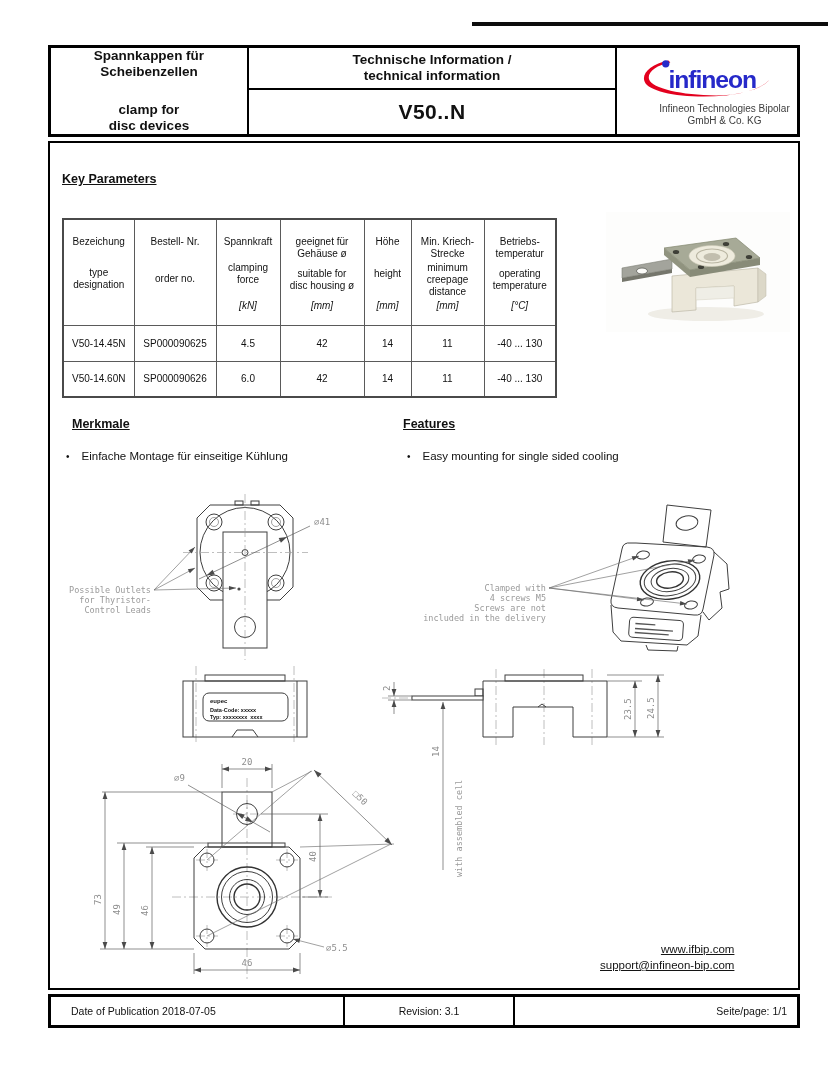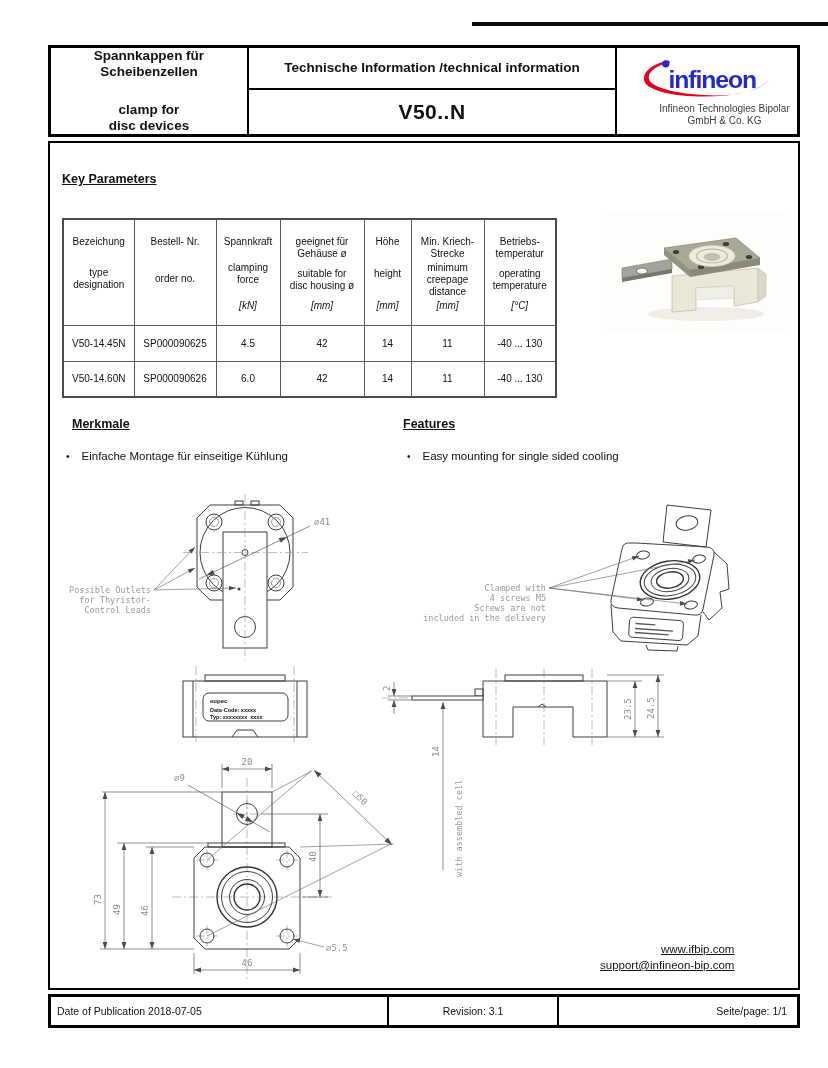--- a/index.html
+++ b/index.html
@@ -10,21 +10,21 @@
   .artifact-bar { position:absolute; left:472px; top:22px; width:356px; height:4px; background:#0d0d0d; }
 
   
   .header-table { position:absolute; left:48px; top:45px; width:752px; height:92px;
     border:3px solid #000; display:flex; background:#fff; }
   .hcell { height:100%; }
   .hcell-left { width:198px; border-right:2px solid #000; display:flex; flex-direction:column;
     align-items:center; justify-content:space-between; gap:5px; }
   .hline { font-weight:bold; font-size:13.5px; line-height:16px; text-align:center; }
   .hcell-mid { flex:1; border-right:2px solid #000; display:flex; flex-direction:column; }
-  .hcell-mid-top { height:42px; border-bottom:2px solid #000; display:flex; 
+  .hcell-mid-top { height:42px; border-bottom:2px solid #000; display:flex; flex-direction:column;
     align-items:center; justify-content:center; }
   .hcell-mid-bottom { flex:1; display:flex; align-items:center; justify-content:center;
     font-weight:bold; font-size:21px; letter-spacing:0.5px; }
   .hcell-right { width:180px; display:flex; flex-direction:column; align-items:center; justify-content:center; gap:3px; }
   .company-line { font-size:10px; line-height:12px; color:#3d3d3d; text-align:center;margin-left:35px; }
 
   
   .main-box { position:absolute; left:48px; top:141px; width:752px; height:849px; border:2px solid #000; }
 
   .section-heading { position:absolute; font-size:12.5px; font-weight:bold; text-decoration:underline; }
@@ -62,21 +62,21 @@
   .label-text-bold { font-family:"Liberation Sans", sans-serif; font-weight:bold; fill:#141414; }
 
   
   .links-block { position:absolute; left:600px; top:941px; font-size:11.5px; line-height:16px;text-align:right; }
   .doc-link { color:#141414; text-decoration:underline; display:block; cursor:pointer; }
 
   
   .footer-table { position:absolute; left:48px; top:994px; width:752px; height:34px;
     border:3px solid #000; display:flex; font-size:10.5px; background:#fff; }
   .fcell { display:flex; align-items:center; height:100%; }
-  .fcell-date { width:338px; border-right:2px solid #000; padding-left:6px; }
+  .fcell-date { width:294px; border-right:2px solid #000; padding-left:20px; }
   .fcell-rev { width:170px; border-right:2px solid #000; justify-content:center; }
   .fcell-page { flex:1; justify-content:flex-end; padding-right:10px; }
 </style>
 </head>
 <body>
 
 <div class="page">
 
   <div class="artifact-bar"></div>
 

